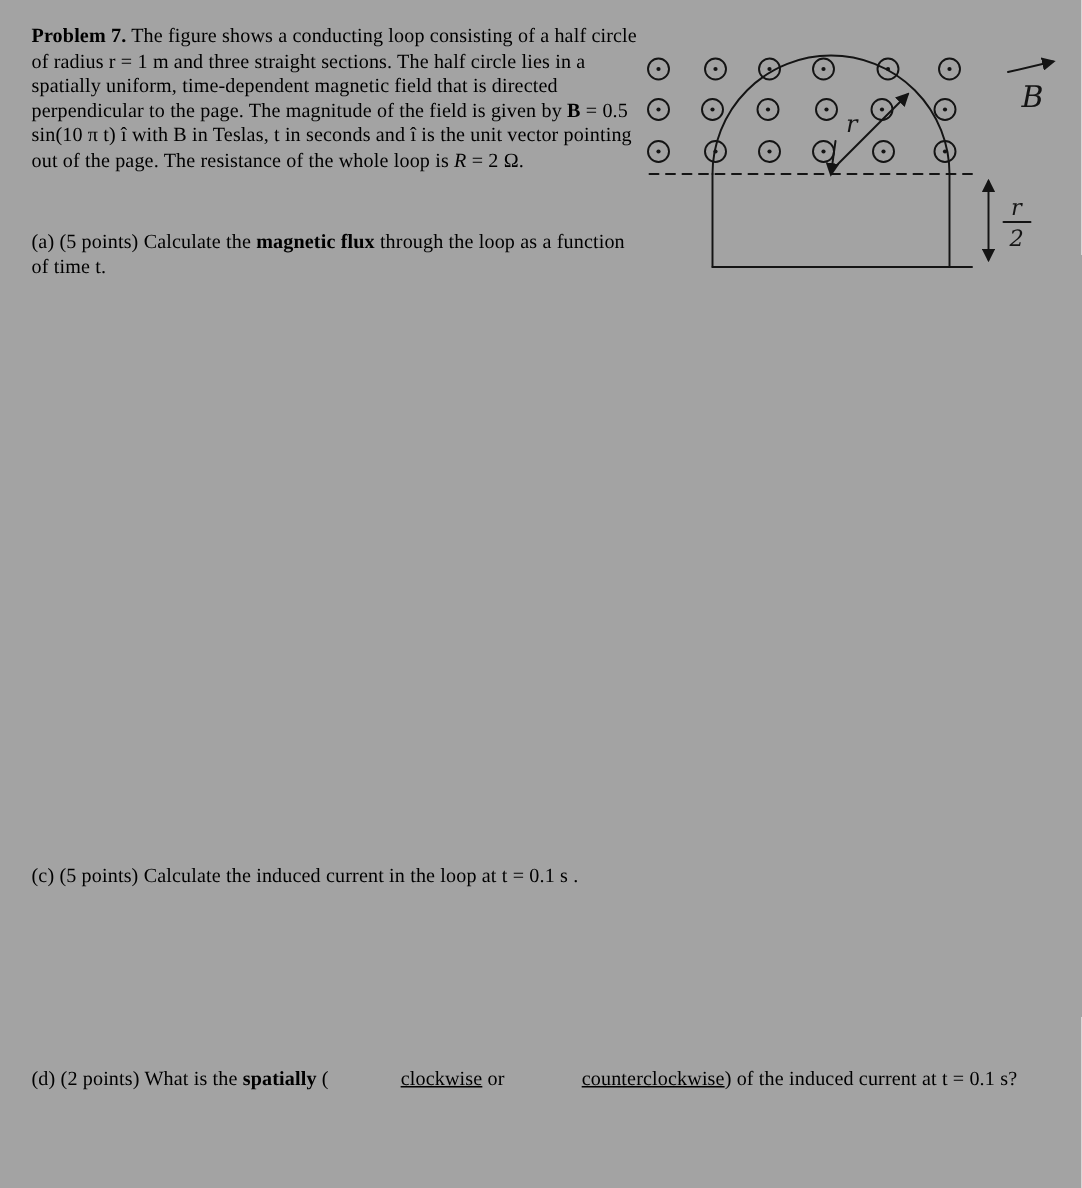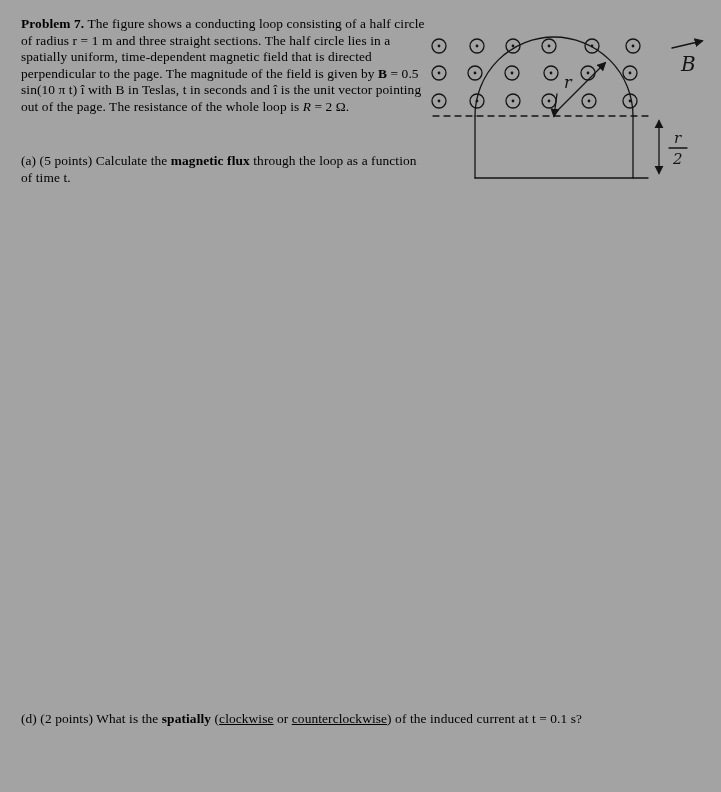--- a/index.html
+++ b/index.html
@@ -1,21 +1,21 @@
 <!DOCTYPE html>
 <html><head>
 <meta charset="utf-8">
 <style>
   html,body{margin:0;padding:0;background:#fff;}
   body{width:721px;height:792px;font-family:"Liberation Serif",serif;color:#000;}
   .sheet{position:relative;width:721px;height:792px;background:#a3a3a3;overflow:hidden;}
   .para{position:absolute;margin:0;font-size:13.4px;line-height:16.6px;letter-spacing:0.1px;}
   .para b{font-weight:bold;}
   .para i{font-style:italic;}
-  .u{text-decoration:underline;}
+  .u{text-decoration:underline;margin-left:48px;}
   #problem-statement{left:21px;top:16px;width:404px;}
   #part-a{left:21px;top:153px;width:404px;}
   #part-b{left:21px;top:305px;width:692px;}
   #part-c{left:21px;top:576px;width:692px;}
   #part-d{left:21px;top:711px;width:698px;}
   #figure{position:absolute;left:426px;top:28px;}
   .stroke{fill:none;stroke:#141414;stroke-width:1.3;stroke-linecap:round;stroke-linejoin:round;}
   .dashed{stroke-dasharray:6 5;}
   .fdot{fill:none;stroke:#141414;stroke-width:1.3;}
   .fdot-center{fill:#141414;stroke:none;}
@@ -90,16 +90,17 @@
 
     <path class="stroke" d="M233,93 V145" marker-start="url(#ah)" marker-end="url(#ah)"></path>
     <text class="figlabel" x="248" y="115" font-size="15">r</text>
     <path class="stroke" d="M243,120 H261"></path>
     <text class="figlabel" x="247" y="136" font-size="15">2</text>
   </svg>
 
   <p class="para" id="part-a"><span>(a)  (5 points) Calculate the </span><b>magnetic flux</b><span> through the loop as a function of time t.</span></p>
 
 
+  <p class="para" id="part-c"><span>(c) (5 points) Calculate the induced current in the loop at t = 0.1 s .</span></p>
 
   <p class="para" id="part-d"><span>(d) (2 points) What is the </span><b>spatially</b><span> (</span><span class="u">clockwise</span><span> or </span><span class="u">counterclockwise</span><span>) of the induced current at t = 0.1 s?</span></p>
 
 </div>
 
 </body></html>

